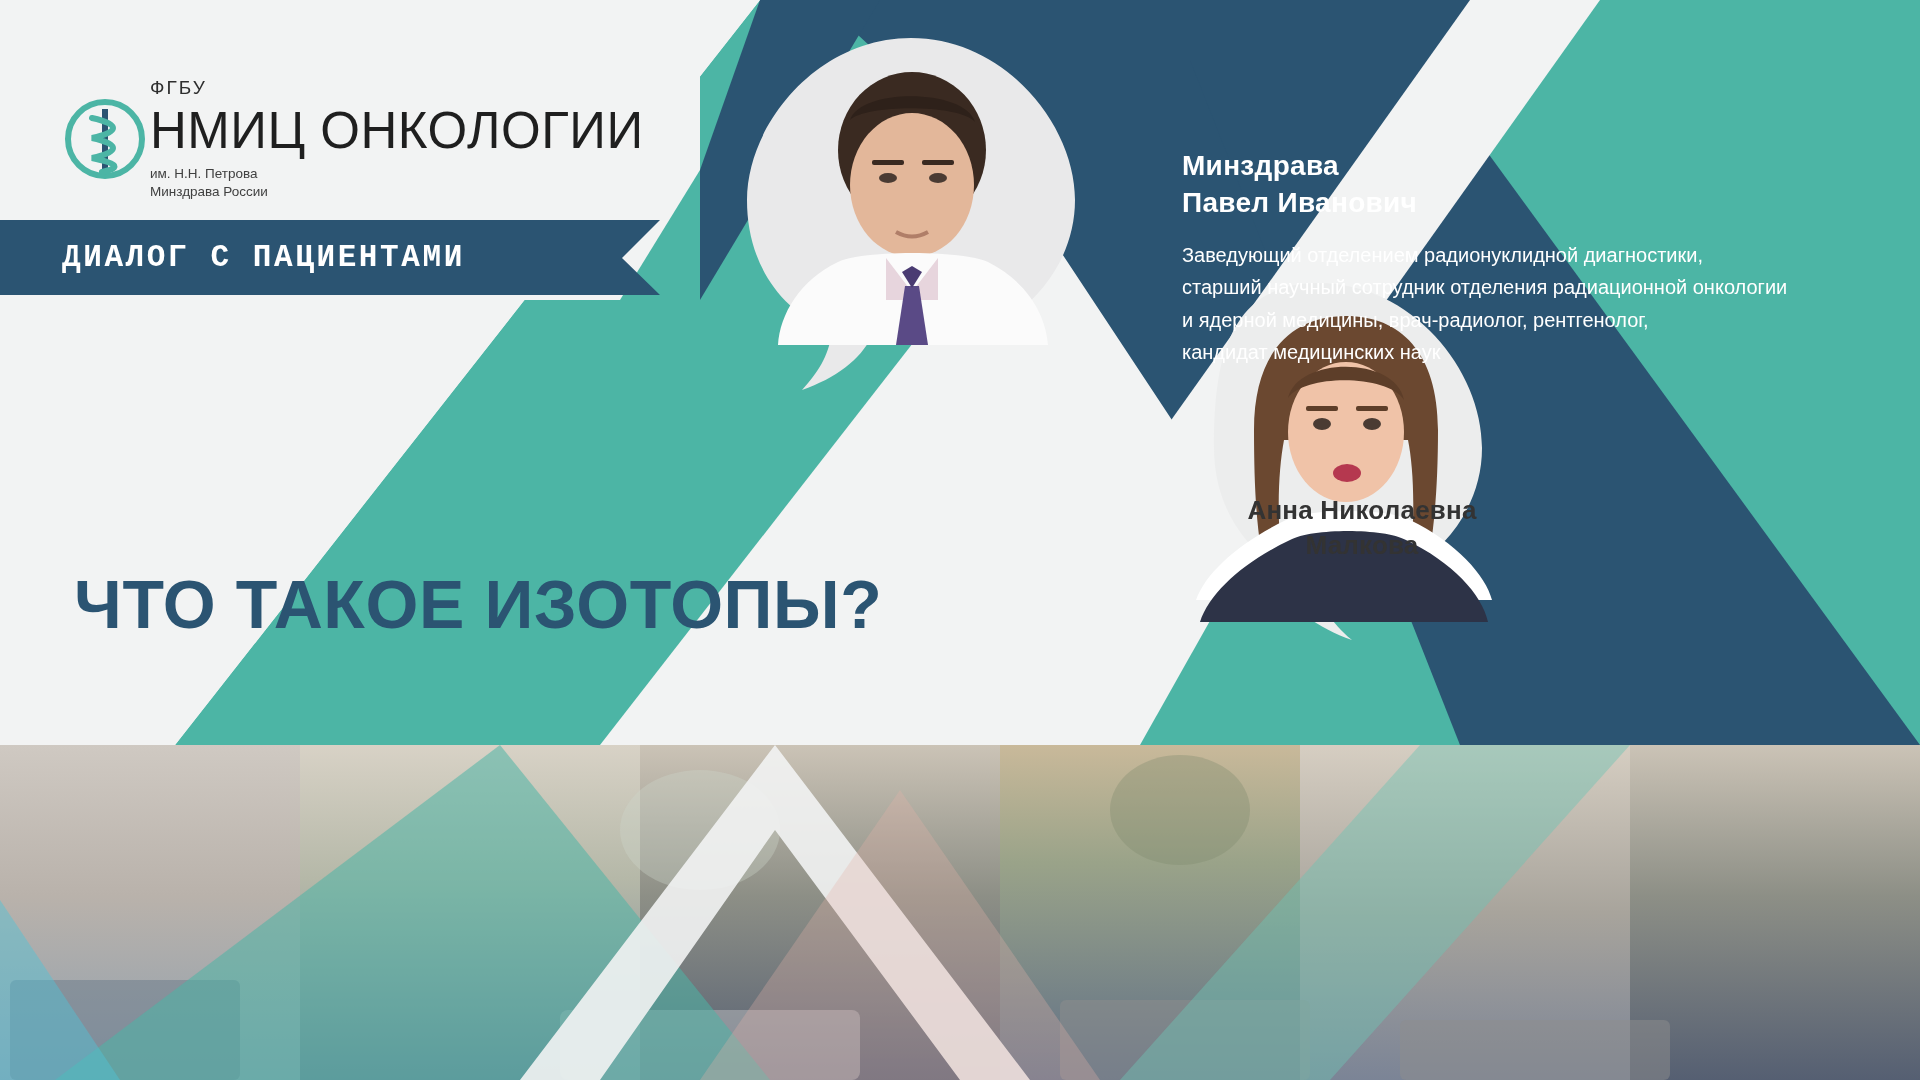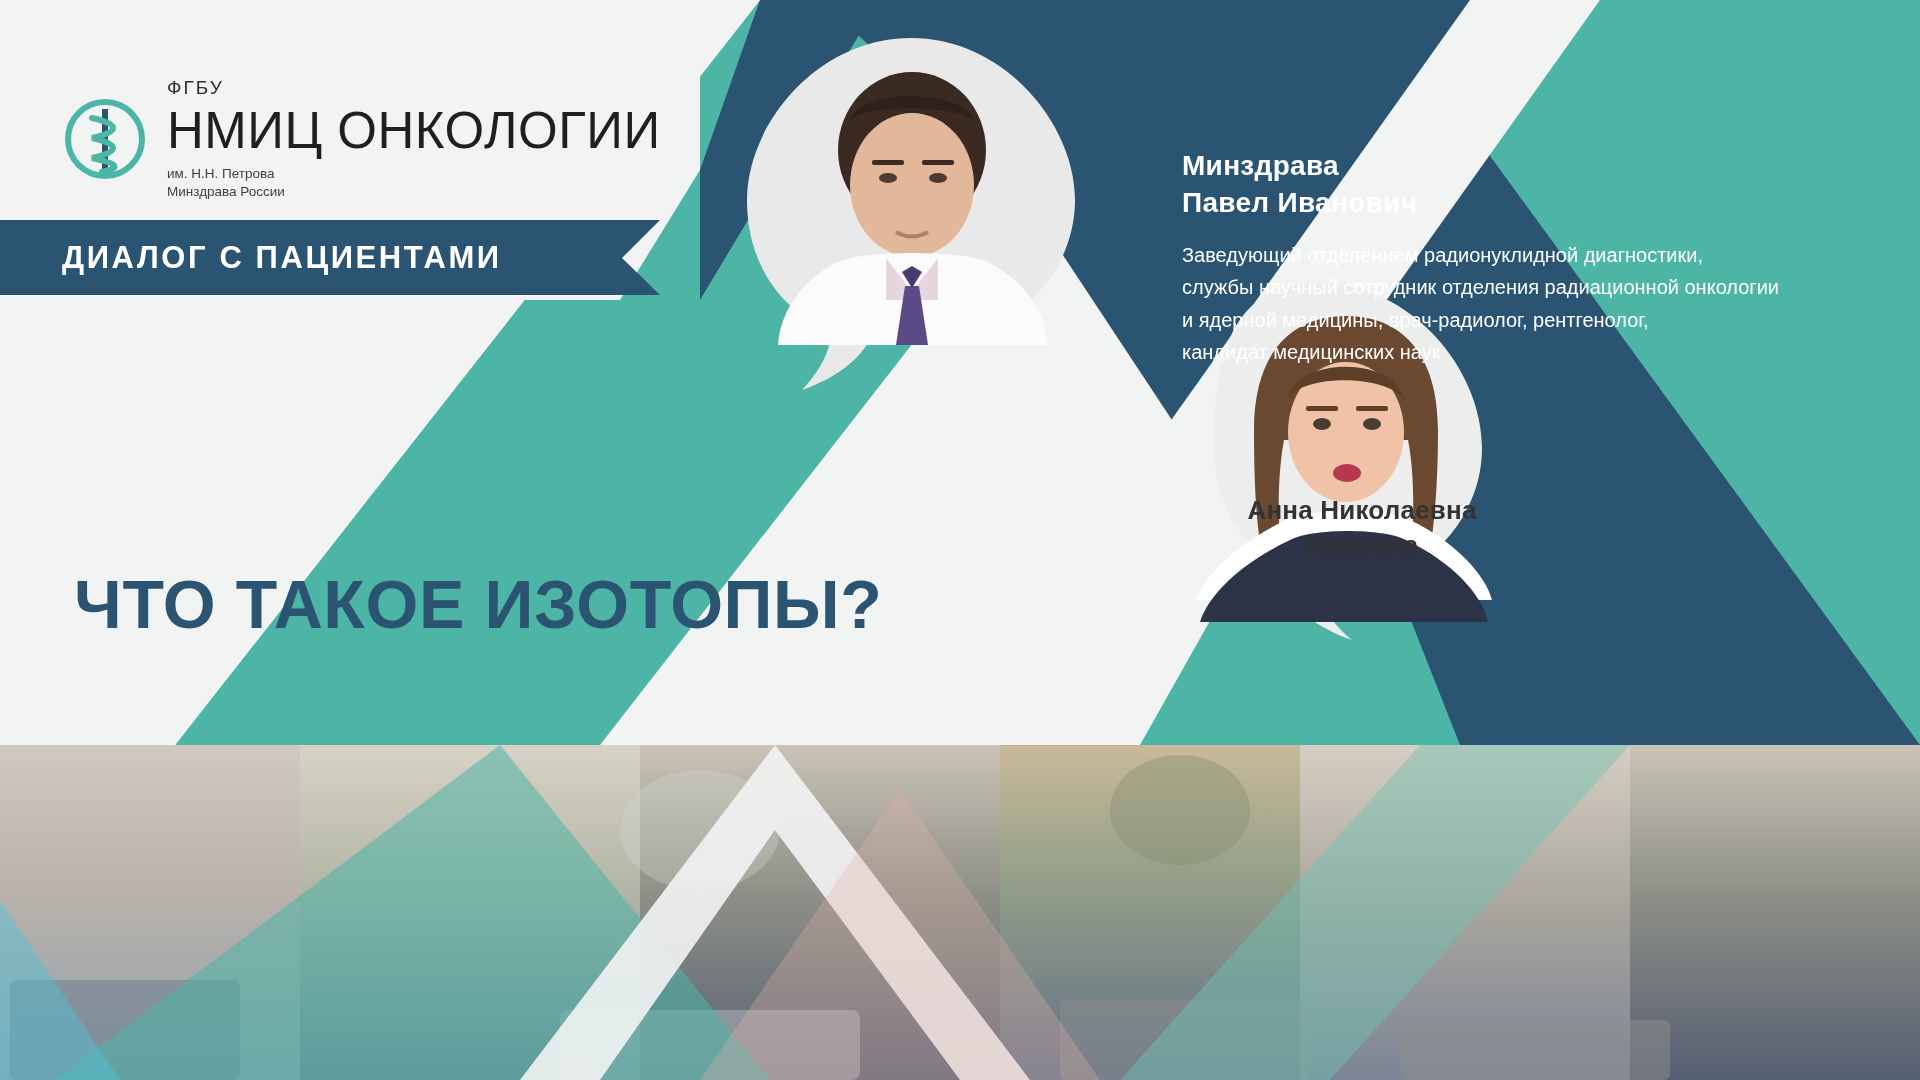--- a/index.html
+++ b/index.html
@@ -4,35 +4,35 @@
 <style>
   html,body{margin:0;padding:0;background:#fff;}
   body{width:1920px;height:1080px;overflow:hidden;font-family:"Liberation Sans",sans-serif;}
   #slide{position:relative;width:1920px;height:1080px;background:#f2f3f3;overflow:hidden;}
 
   
   .bg-layer{position:absolute;left:0;top:0;width:1920px;height:1080px;}
   .bg-layer svg{display:block;}
 
   
-  #logo{position:absolute;left:62px;top:78px;display:flex;align-items:center;gap:19px;}
+  #logo{position:absolute;left:62px;top:78px;display:flex;align-items:center;gap:2px;}
   #logo-mark{width:86px;height:86px;flex:0 0 auto;}
   #logo-text{display:flex;flex-direction:column;justify-content:center;}
   .logo-fgbu{font-size:19px;letter-spacing:2.0px;color:#2e2e2e;line-height:1.05;
              font-family:"Liberation Sans",sans-serif;font-weight:400;}
   .logo-main{font-size:51px;letter-spacing:0.5px;color:#1f1f1f;line-height:1.08;
              font-weight:400;margin-top:5px;font-family:"Liberation Sans",sans-serif;}
   .logo-sub{font-size:13.5px;color:#404040;line-height:1.32;margin-top:7px;}
 
   
   #banner{position:absolute;left:0;top:220px;width:660px;height:75px;}
   #banner svg{position:absolute;left:0;top:0;}
   #banner-label{position:absolute;left:62px;top:0;height:75px;display:flex;align-items:center;
     color:#ffffff;font-size:31px;font-weight:bold;letter-spacing:2.6px;
-    font-family:Liberation Sans, sans-serif;white-space:nowrap;}
+    font-family:Liberation Mono, monospace;white-space:nowrap;}
 
   
   #main-title{position:absolute;left:74px;top:565px;color:#2b5472;font-size:68px;
     font-weight:bold;letter-spacing:0.6px;white-space:nowrap;
     font-family:"Liberation Sans",sans-serif;}
 
   
   #sp1-text{position:absolute;left:1182px;top:148px;width:660px;}
   .sp1-name{color:#ffffff;font-size:28px;font-weight:bold;line-height:1.32;letter-spacing:0.3px;}
   .sp1-desc{color:#ffffff;font-size:20px;line-height:1.62;margin-top:17px;font-weight:400;}
@@ -224,21 +224,21 @@
     <div id="banner-label">ДИАЛОГ С ПАЦИЕНТАМИ</div>
   </div>
 
   <div id="main-title">ЧТО ТАКОЕ ИЗОТОПЫ?</div>
 
   <div id="sp1-text">
     <div class="sp1-name">Минздрава</div>
     <div class="sp1-name">Павел Иванович</div>
     <div class="sp1-desc">
       <div>Заведующий отделением радионуклидной диагностики,</div>
-      <div>службы научный сотрудник отделения радиационной онкологии</div>
+      <div>старший научный сотрудник отделения радиационной онкологии</div>
       <div>и ядерной медицины, врач-радиолог, рентгенолог,</div>
       <div>кандидат медицинских наук</div>
     </div>
   </div>
 
   <div id="sp2-text">
     <div class="sp2-name">Анна Николаевна</div>
     <div class="sp2-name">Малкова</div>
   </div>
 

